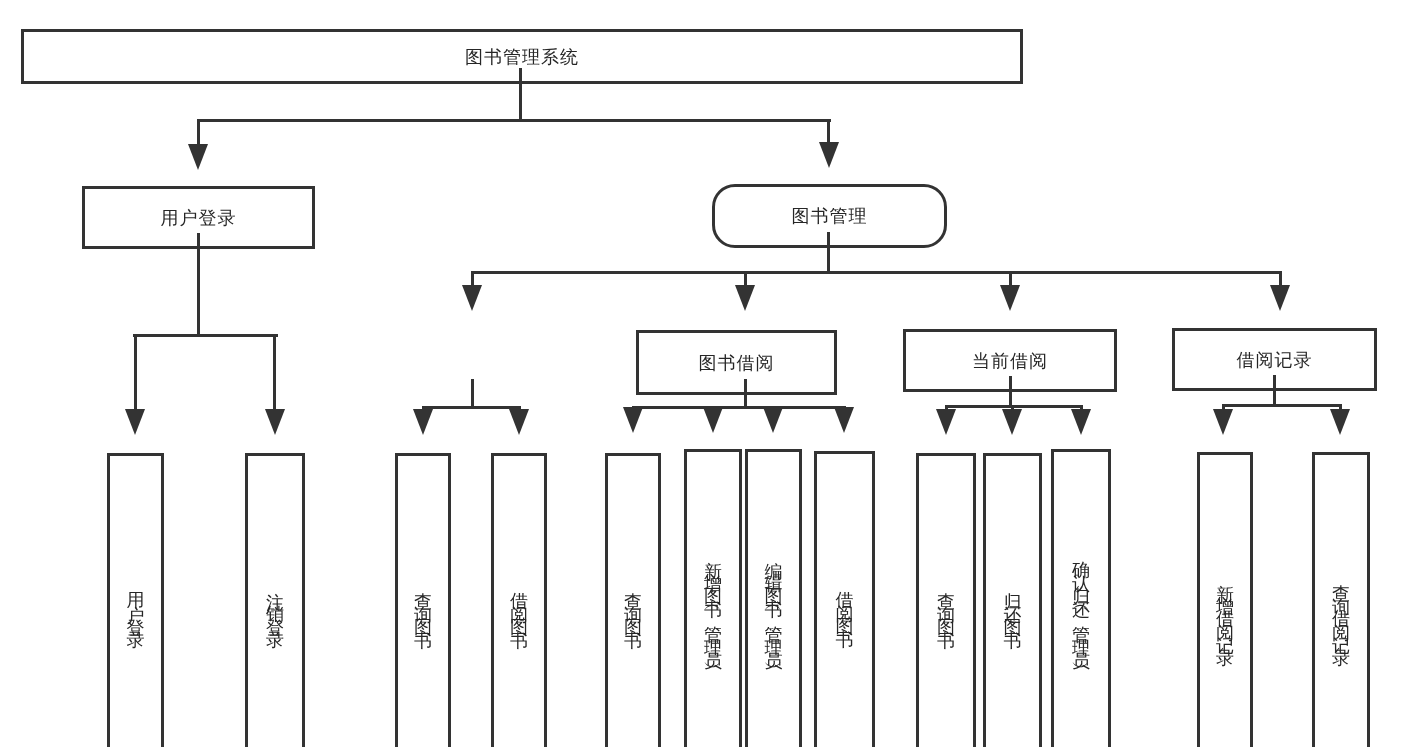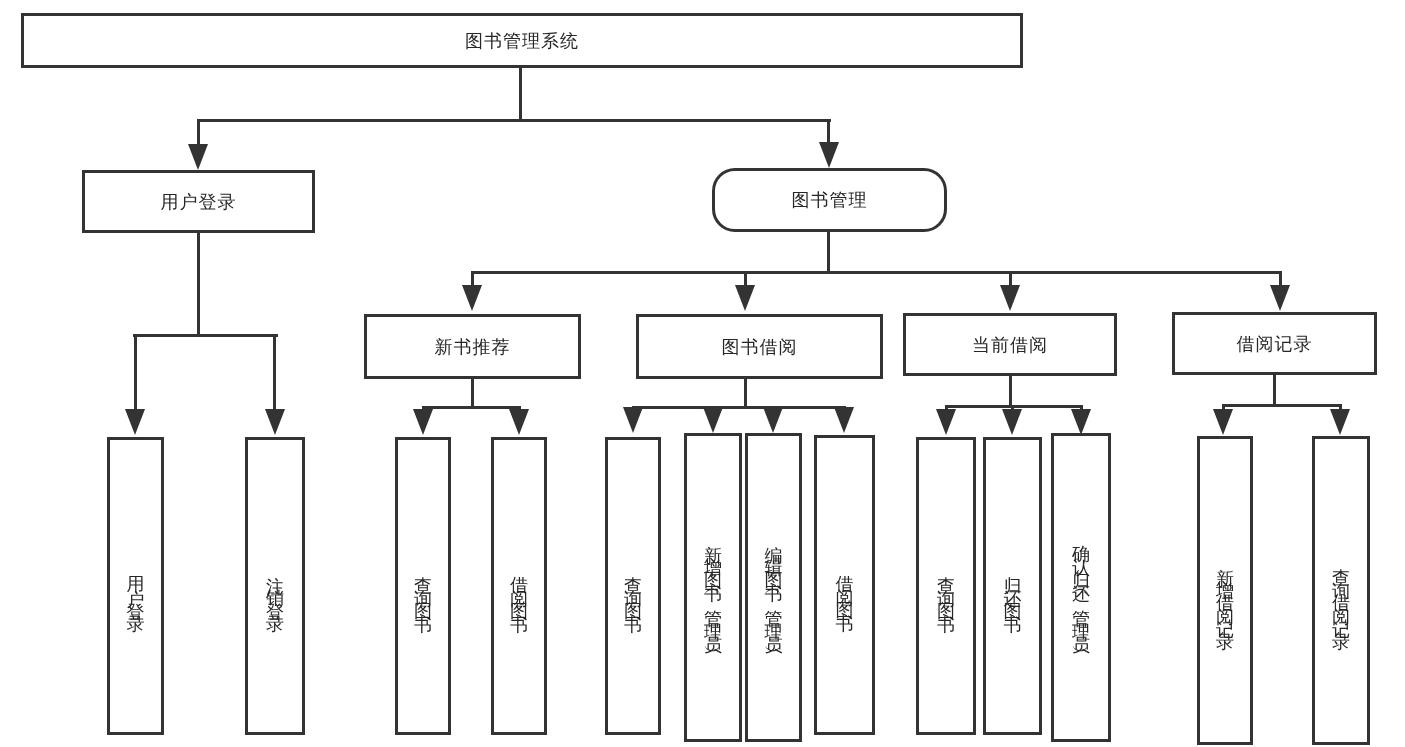--- a/index.html
+++ b/index.html
@@ -14,20 +14,21 @@
     position:absolute;
     background:#ffffff;
     border:3px solid #333333;
     box-sizing:border-box;
     display:flex;
     align-items:center;
     justify-content:center;
     color:#262626;
     font-size:18px;
     letter-spacing:1px;
+    margin-top:16px;
   }
   .node.v{
     writing-mode:vertical-rl;
     letter-spacing:13px;
     line-height:1;
     padding-top:4px;
   }
   .line{
     position:absolute;
     background:#333333;
@@ -52,22 +53,21 @@
 </head>
 <body>
 
 <div id="canvas">
 
   <div class="node h" style="left:21px;top:13px;width:1002px;height:55px;">图书管理系统</div>
 
   <div class="node h" style="left:82px;top:170px;width:233px;height:63px;">用户登录</div>
   <div class="node h" style="left:712px;top:168px;width:235px;height:64px;border-radius:23px;">图书管理</div>
 
-  <div class="node h" style="left:364px;top:314px;width:217px;height:65px;">新书推荐</div>
-  <div class="node h" style="left:636px;top:314px;width:247px;height:65px;">图书借阅</div>
+  <div class="node h" style="left:636px;top:314px;width:201px;height:65px;">图书借阅</div>
   <div class="node h" style="left:903px;top:313px;width:214px;height:63px;">当前借阅</div>
   <div class="node h" style="left:1172px;top:312px;width:205px;height:63px;">借阅记录</div>
 
   <div class="node v" style="left:107px;top:437px;width:57px;height:298px;">用户登录</div>
   <div class="node v" style="left:245px;top:437px;width:60px;height:298px;">注销登录</div>
 
   <div class="node v" style="left:395px;top:437px;width:56px;height:298px;">查询图书</div>
   <div class="node v" style="left:491px;top:437px;width:56px;height:298px;">借阅图书</div>
 
   <div class="node v" style="left:605px;top:437px;width:56px;height:298px;">查询图书</div>

